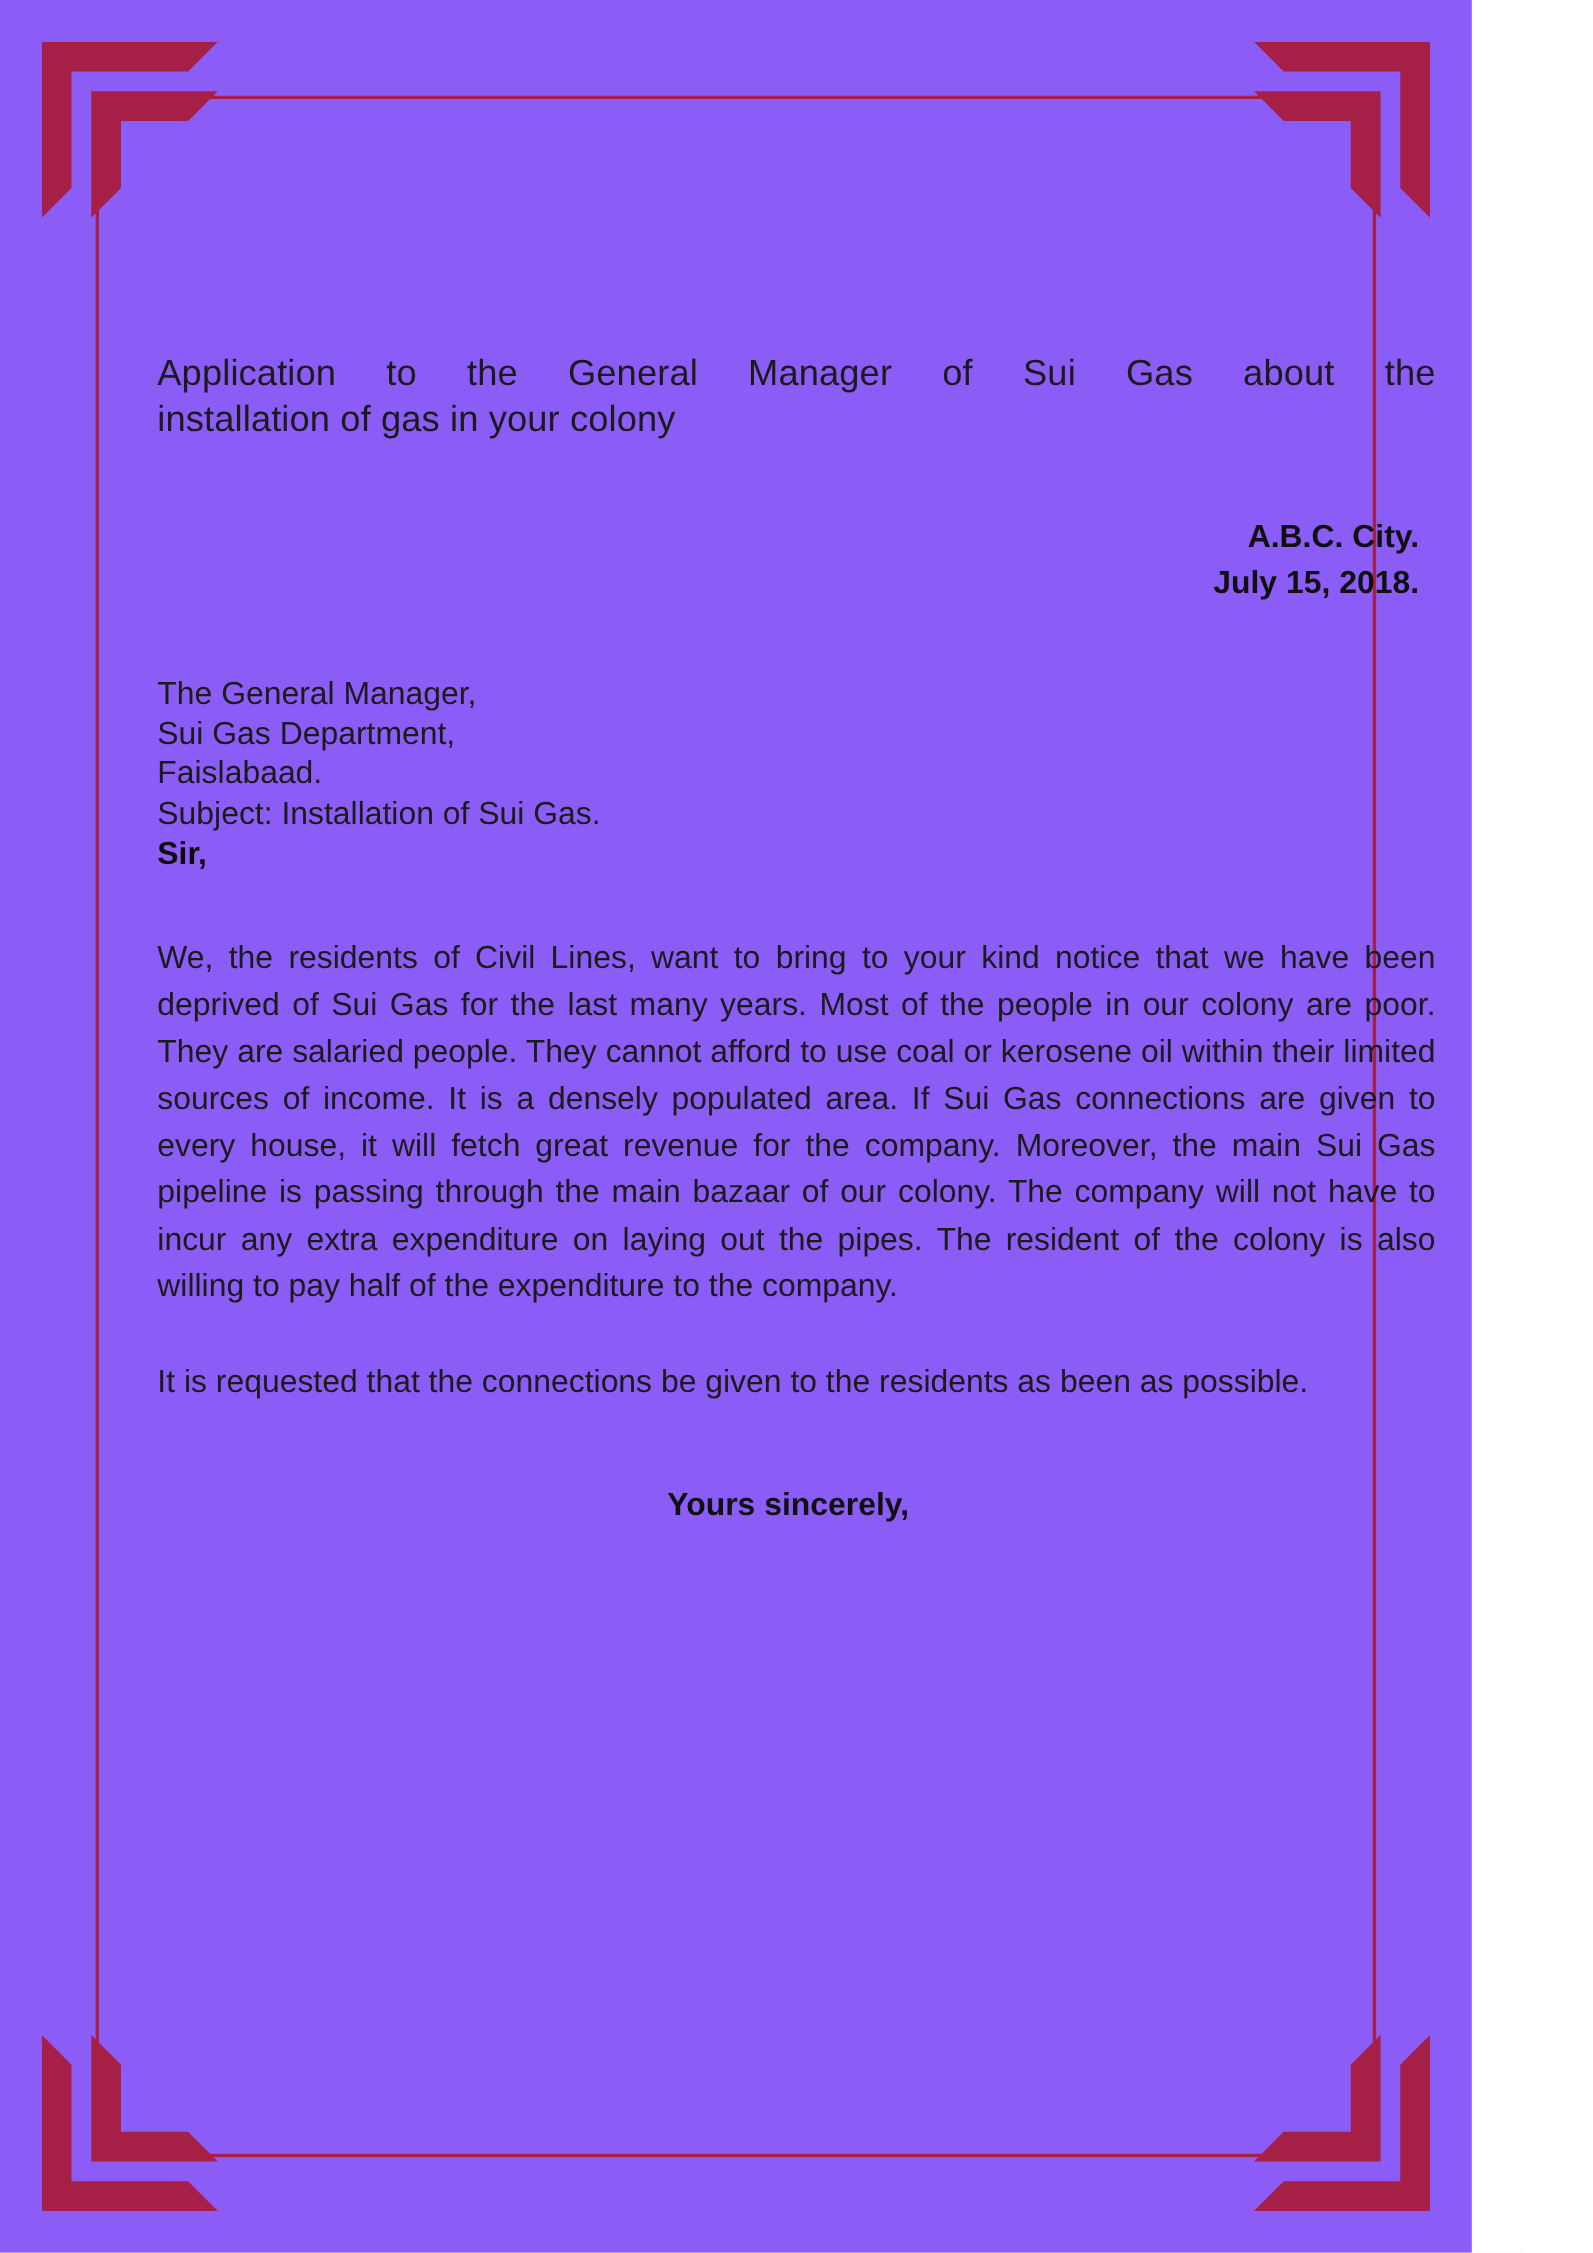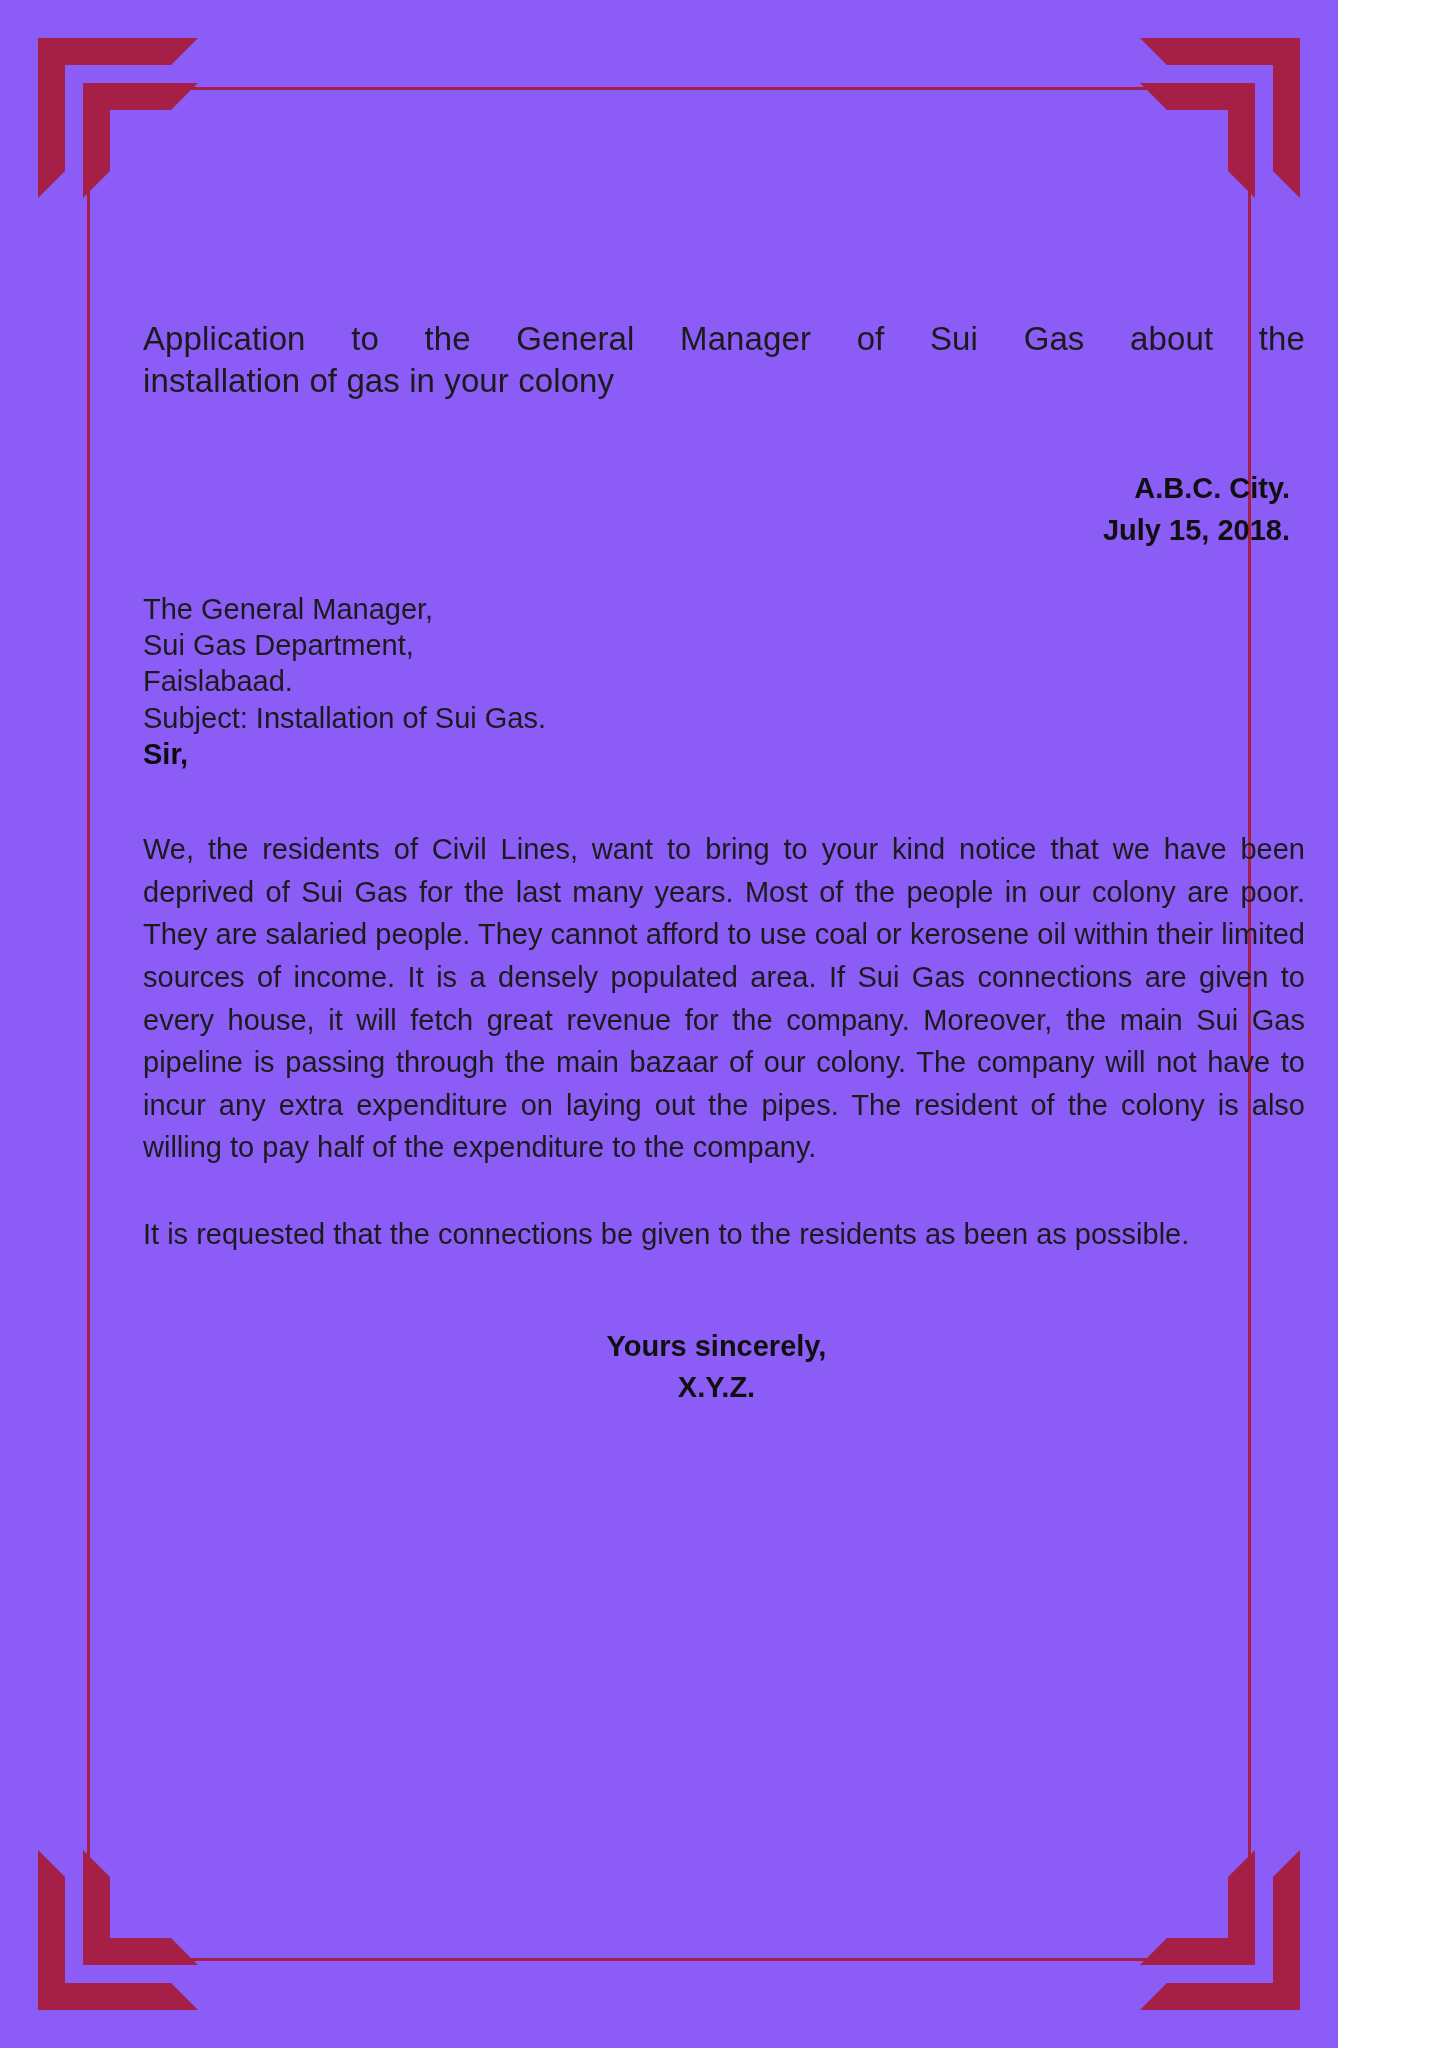--- a/index.html
+++ b/index.html
@@ -74,21 +74,21 @@
     text-align: right;
     font-size: 29px;
     font-weight: bold;
     line-height: 1.42;
     color: #101010;
     padding-right: 15px;
   }
   .sender-block > div { white-space: nowrap; }
 
   .recipient-block {
-    margin-top: 40px;
+    margin-top: 62px;
     font-size: 29px;
     line-height: 1.25;
     color: #1b1b1b;
   }
   .recipient-block > div { white-space: nowrap; }
   .salutation { font-weight: bold; color: #0d0d0d; }
 
   .body-para {
     font-size: 29px;
     line-height: 1.47;
@@ -164,17 +164,16 @@
       <div>Subject: Installation of Sui Gas.</div>
       <div class="salutation">Sir,</div>
     </div>
 
     <p class="body-para para-gap-1">We, the residents of Civil Lines, want to bring to your kind notice that we have been deprived of Sui Gas for the last many years. Most of the people in our colony are poor. They are salaried people. They cannot afford to use coal or kerosene oil within their limited sources of income. It is a densely populated area. If Sui Gas connections are given to every house, it will fetch great revenue for the company. Moreover, the main Sui Gas pipeline is passing through the main bazaar of our colony. The company will not have to incur any extra expenditure on laying out the pipes. The resident of the colony is also willing to pay half of the expenditure to the company.</p>
 
     <p class="body-para para-gap-2">It is requested that the connections be given to the residents as been as possible.</p>
 
     <div class="closing-block">
       <div>Yours sincerely,</div>
-      <div>X.Y.Z.</div>
     </div>
 
   </div>
 </div>
 
 </body></html>

